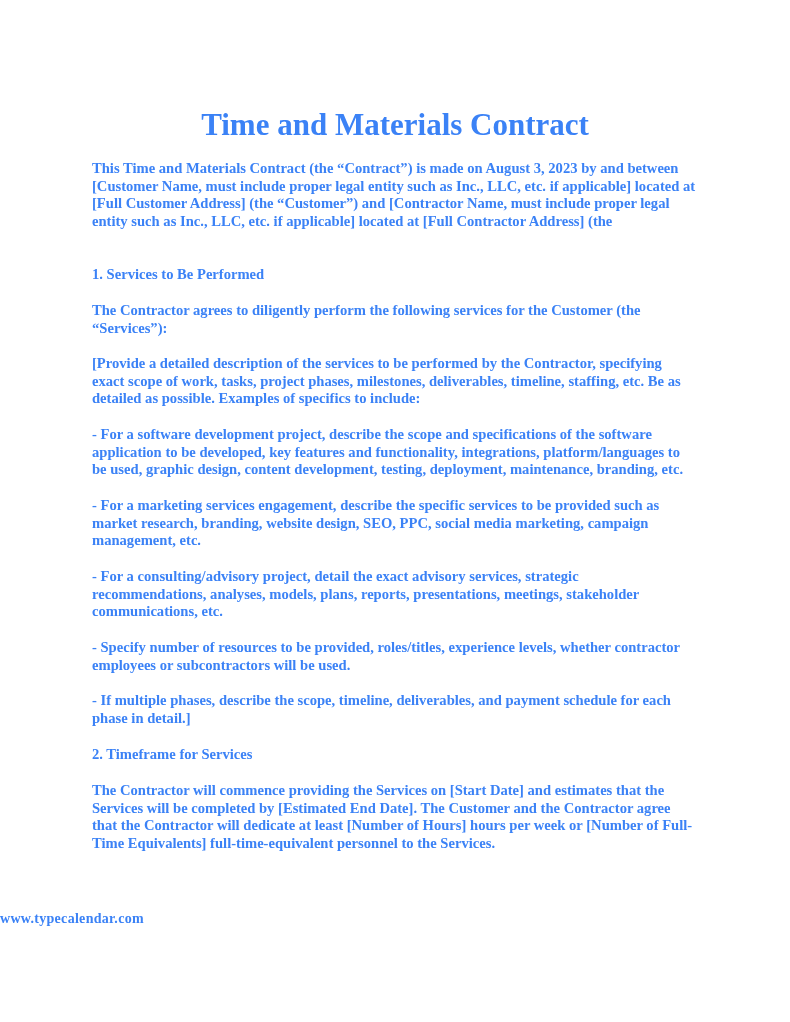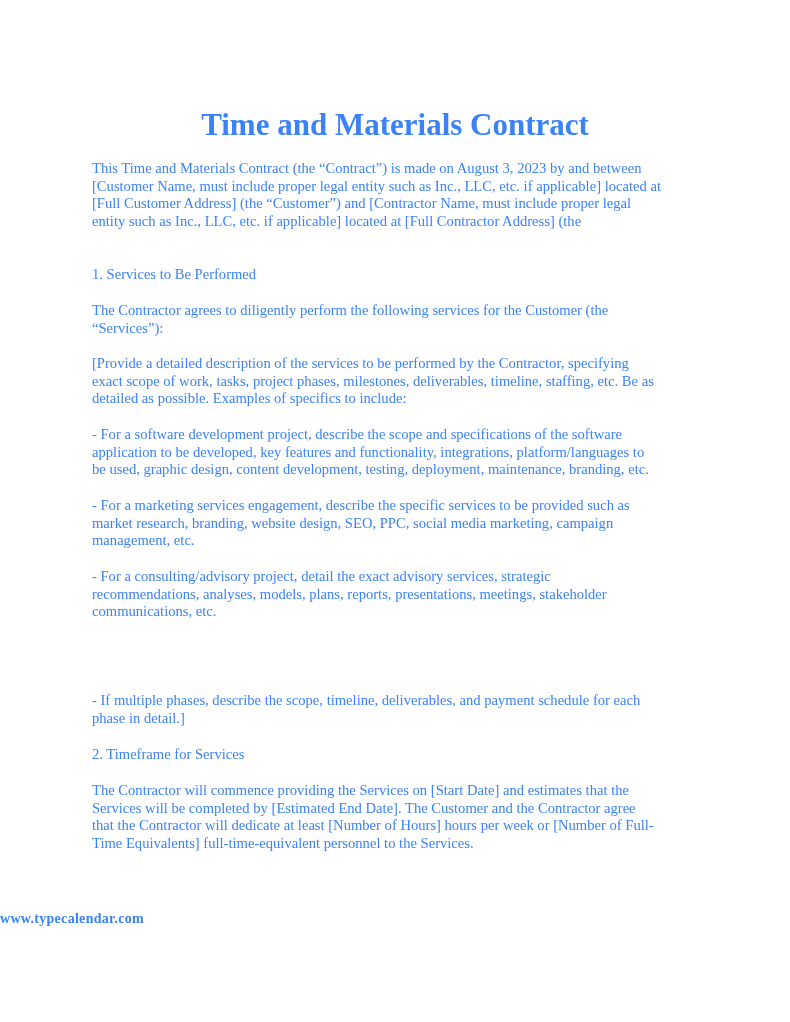--- a/index.html
+++ b/index.html
@@ -6,22 +6,22 @@
     body { width: 790px; height: 1022px; position: relative; overflow: hidden; }
     .page {
       position: absolute; left: 0; top: 12px; width: 790px; height: 1022px; background: #ffffff;
       font-family: "Liberation Serif", "DejaVu Serif", serif; color: #3b82f6;
     }
     .title {
       position: absolute; left: 0; width: 790px; top: 93px; text-align: center;
       font-size: 31px; font-weight: bold; line-height: 40px; margin: 0;
     }
     .block { position: absolute; left: 92px; width: 640px; font-size: 14.6px; line-height: 17.7px; }
-    .line { display: block; white-space: nowrap; }
-    .heading { font-weight: normal; }
+    .line { display: block; white-space: nowrap; font-weight: bold; }
+    .heading { font-weight: bold; }
     .footer {
       position: absolute; left: 0; width: 790px; top: 899px; text-align: left;
       font-size: 14px; font-weight: bold; letter-spacing: 0.3px;
     }
   </style>
 </head>
 <body>
 
 <div class="page">
   <h1 class="title">Time and Materials Contract</h1>
@@ -57,20 +57,24 @@
     <span class="line">market research, branding, website design, SEO, PPC, social media marketing, campaign</span>
     <span class="line">management, etc.</span>
   </div>
 
   <div class="block" style="top:556px">
     <span class="line">- For a consulting/advisory project, detail the exact advisory services, strategic</span>
     <span class="line">recommendations, analyses, models, plans, reports, presentations, meetings, stakeholder</span>
     <span class="line">communications, etc.</span>
   </div>
 
+  <div class="block" style="top:627px">
+    <span class="line">- Specify number of resources to be provided, roles/titles, experience levels, whether contractor</span>
+    <span class="line">employees or subcontractors will be used.</span>
+  </div>
 
   <div class="block" style="top:680px">
     <span class="line">- If multiple phases, describe the scope, timeline, deliverables, and payment schedule for each</span>
     <span class="line">phase in detail.]</span>
   </div>
 
   <div class="block heading" style="top:734px">2. Timeframe for Services</div>
 
   <div class="block" style="top:770px">
     <span class="line">The Contractor will commence providing the Services on [Start Date] and estimates that the</span>

